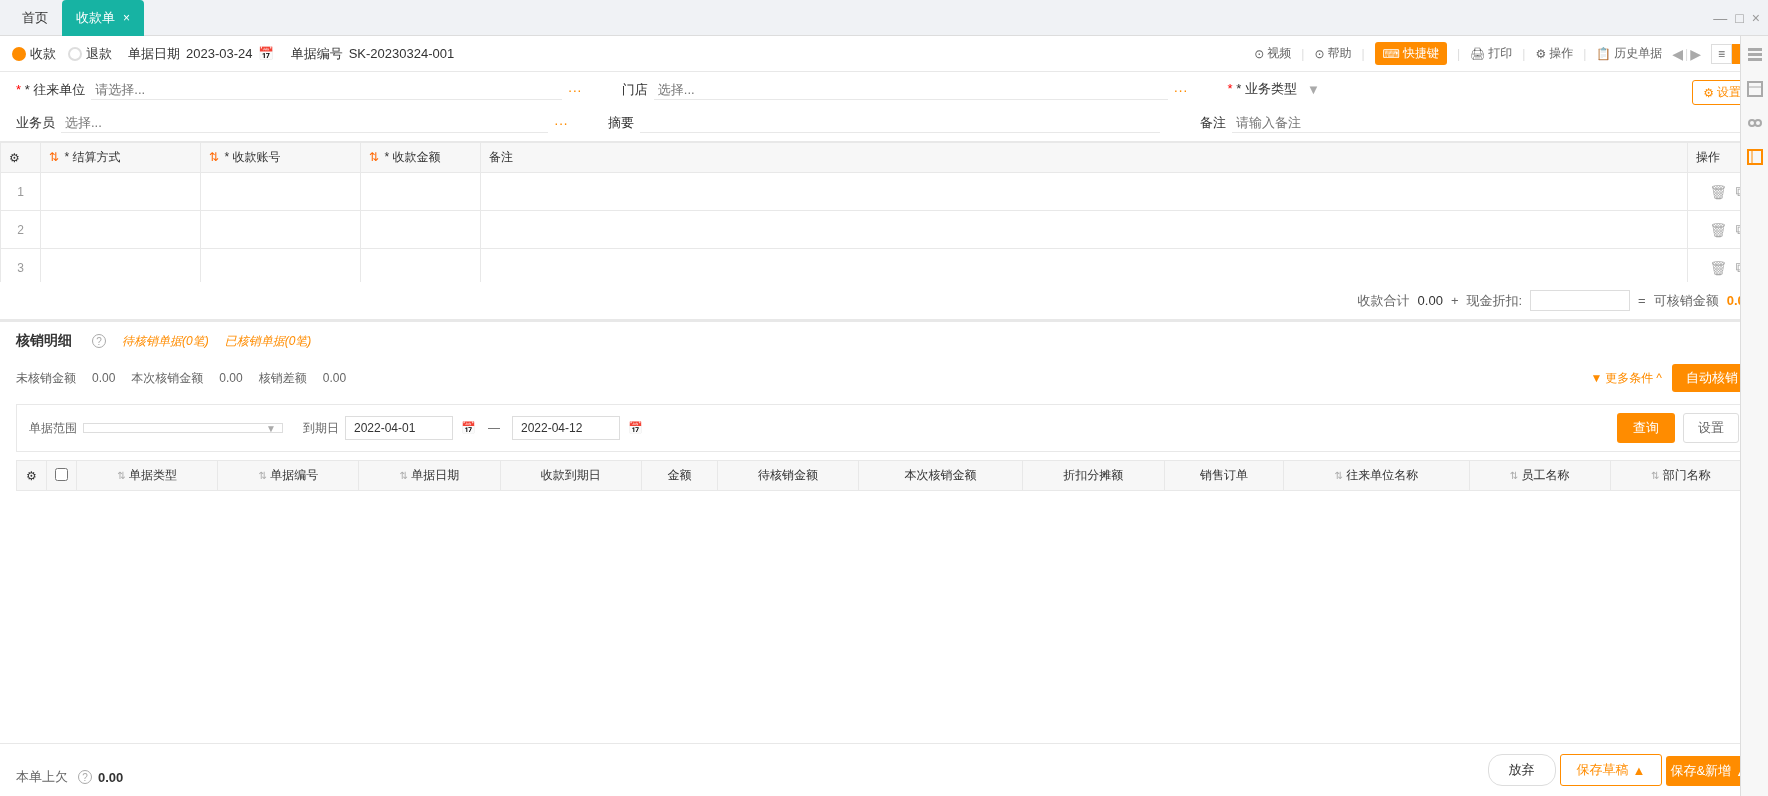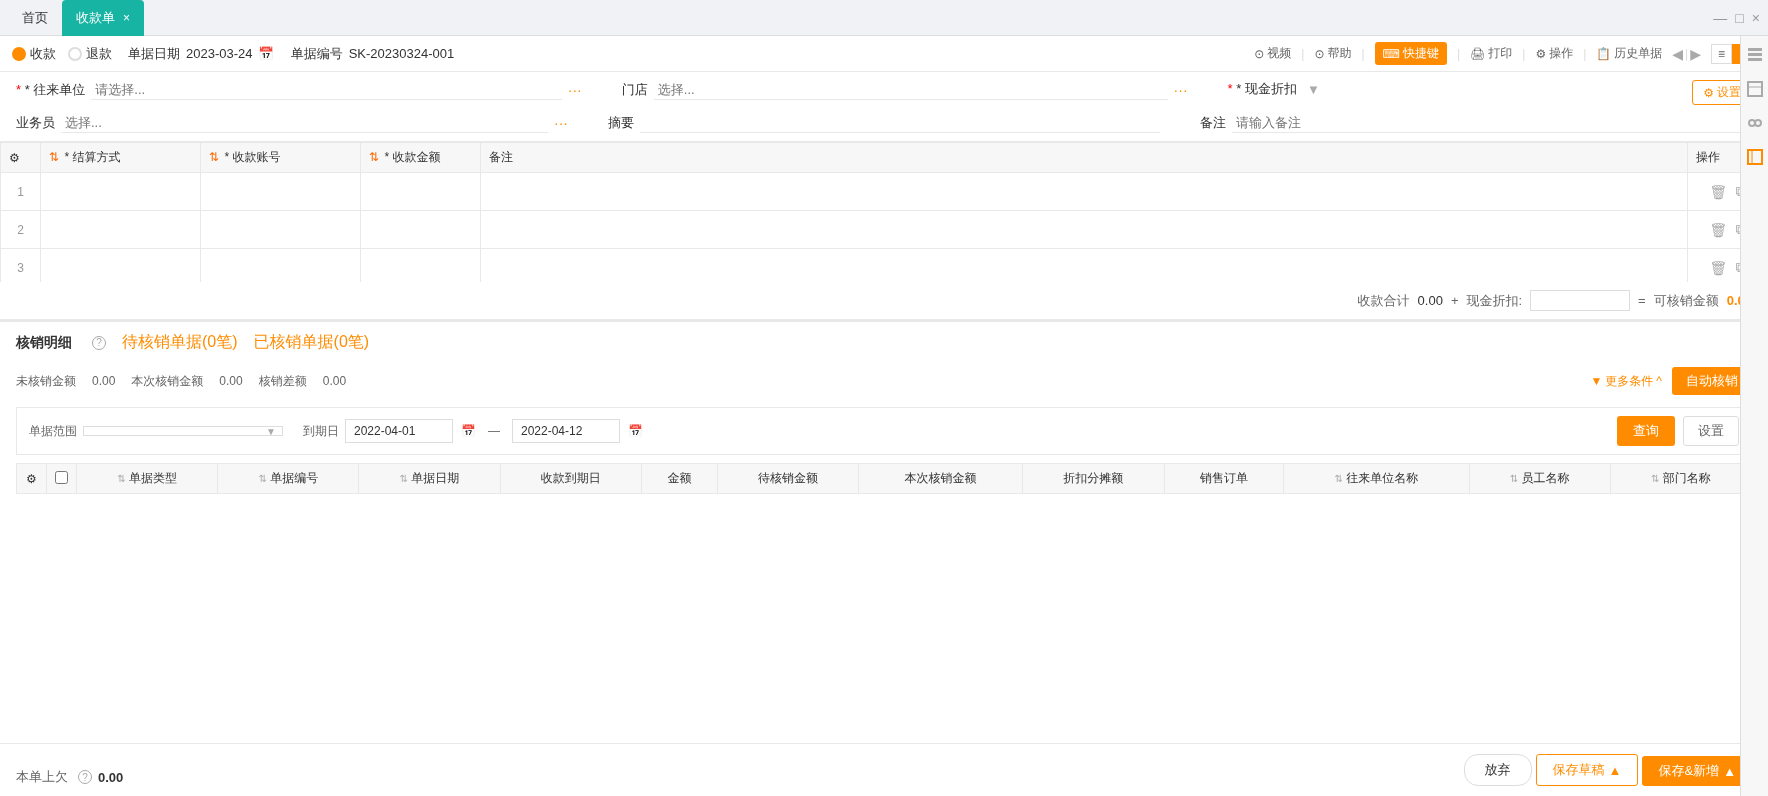--- a/index.html
+++ b/index.html
@@ -67,21 +67,21 @@
     .summary-label { color: #666; }
     .summary-value { color: #333; font-weight: 500; }
     .summary-orange { color: #ff8c00; font-weight: bold; }
     .summary-input { border: 1px solid #ddd; padding: 2px 6px; width: 100px; font-size: 13px; }
 
     
     .writeoff-section { background: #fff; padding: 10px 16px 0; flex: 1; overflow: hidden; display: flex; flex-direction: column; }
     .writeoff-header { display: flex; align-items: center; gap: 16px; margin-bottom: 8px; }
     .writeoff-title { font-size: 14px; font-weight: bold; color: #333; }
     .info-icon { display: inline-flex; align-items: center; justify-content: center; width: 14px; height: 14px; border-radius: 50%; border: 1px solid #aaa; font-size: 10px; color: #aaa; cursor: pointer; margin-left: 4px; }
-    .tab-link { color: #ff8c00; cursor: pointer; font-size: 16px; }
+    .tab-link { color: #ff8c00; cursor: pointer; font-size: 12px; font-style: italic; }
     .writeoff-stats { display: flex; align-items: center; gap: 16px; padding: 6px 0; font-size: 12px; color: #666; margin-bottom: 6px; }
     .writeoff-stats-right { margin-left: auto; display: flex; align-items: center; gap: 10px; }
     .more-conditions { color: #ff8c00; cursor: pointer; font-size: 12px; display: flex; align-items: center; gap: 3px; }
     .auto-writeoff-btn { background: #ff8c00; color: #fff; padding: 5px 14px; border: none; border-radius: 3px; cursor: pointer; font-size: 13px; }
 
     
     .filter-row { display: flex; align-items: center; gap: 20px; padding: 8px 0; border: 1px solid #e8e8e8; padding: 8px 12px; margin-bottom: 8px; }
     .filter-field { display: flex; align-items: center; gap: 6px; font-size: 12px; }
     .filter-label { color: #666; white-space: nowrap; }
     .filter-date { border: 1px solid #ddd; padding: 4px 8px; font-size: 12px; color: #333; width: 108px; }
@@ -95,21 +95,21 @@
     .sort-icon { color: #aaa; font-size: 10px; }
     .col-checkbox { width: 30px; text-align: center; }
     input[type=checkbox] { cursor: pointer; }
 
     
     .footer { display: flex; align-items: flex-end; justify-content: flex-end; padding: 10px 16px; border-top: 1px solid #e8e8e8; background: #fff; gap: 4px; }
     .footer-left { margin-right: auto; font-size: 13px; color: #666; display: flex; align-items: center; gap: 6px; }
     .footer-value { font-weight: bold; color: #333; }
     .discard-btn { background: #fff; color: #333; padding: 6px 20px; border: 1px solid #ddd; border-radius: 14px; cursor: pointer; font-size: 13px; }
     .save-draft-btn { background: #fff; color: #ff8c00; padding: 6px 16px; border: 1px solid #ff8c00; border-radius: 3px; cursor: pointer; font-size: 13px; display: flex; align-items: center; gap: 4px; }
-    .save-new-btn { background: #ff8c00; color: #fff; padding: 6px 16px; border: none; border-radius: 3px; cursor: pointer; font-size: 13px; display: flex; align-items: center; gap: 4px; }
+    .save-new-btn { background: #ff8c00; color: #fff; padding: 6px 4px; border: none; border-radius: 3px; cursor: pointer; font-size: 13px; display: flex; align-items: center; gap: 4px; }
 
     
     .right-panel { position: fixed; right: 0; top: 36px; width: 28px; background: #f7f7f7; border-left: 1px solid #ddd; height: calc(796px - 36px); display: flex; flex-direction: column; align-items: center; padding: 8px 0; gap: 12px; }
     .right-panel-btn { width: 22px; height: 22px; display: flex; align-items: center; justify-content: center; cursor: pointer; color: #666; font-size: 14px; }
     .right-panel-btn.active { color: #ff8c00; }
 
     
     .table-container { overflow-y: auto; max-height: 140px; }
     .writeoff-table-container { overflow-y: auto; flex: 1; }
     .filter-select-wrapper { border: 1px solid #ddd; padding: 4px 24px 4px 8px; font-size: 12px; color: #333; min-width: 200px; position: relative; display: inline-flex; align-items: center; }
@@ -205,21 +205,21 @@
       <div class="form-field-divider"></div>
 
       <div class="form-field" style="flex:2.5">
         <span class="form-field-label">门店</span>
         <input class="form-input" type="text" placeholder="选择..." style="">
         <span class="more-icon">···</span>
       </div>
       <div class="form-field-divider"></div>
 
       <div class="form-field" style="flex:2">
-        <span class="form-field-label required">* 现金折扣</span>
+        <span class="form-field-label required">* 业务类型</span>
         <span style="color:#aaa;margin-left:4px;cursor:pointer;">▼</span>
       </div>
       <div style="margin-left:12px;">
         <button class="settings-btn">
           <span>⚙</span>
           <span>设置</span>
         </button>
       </div>
     </div>
     <div class="form-row">

